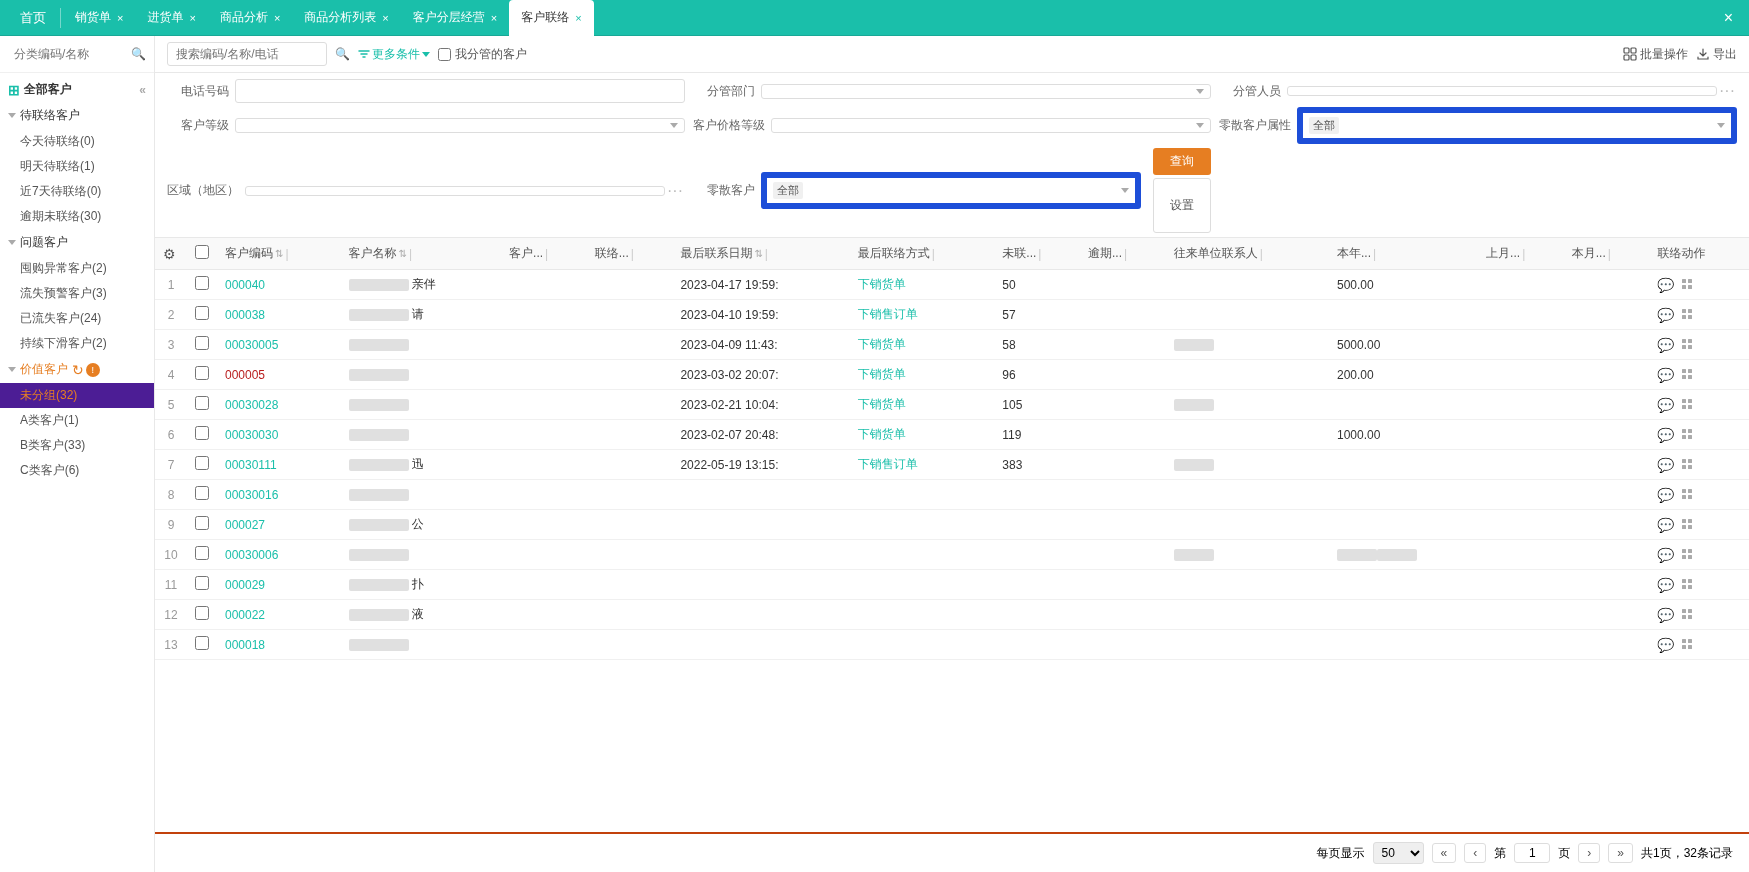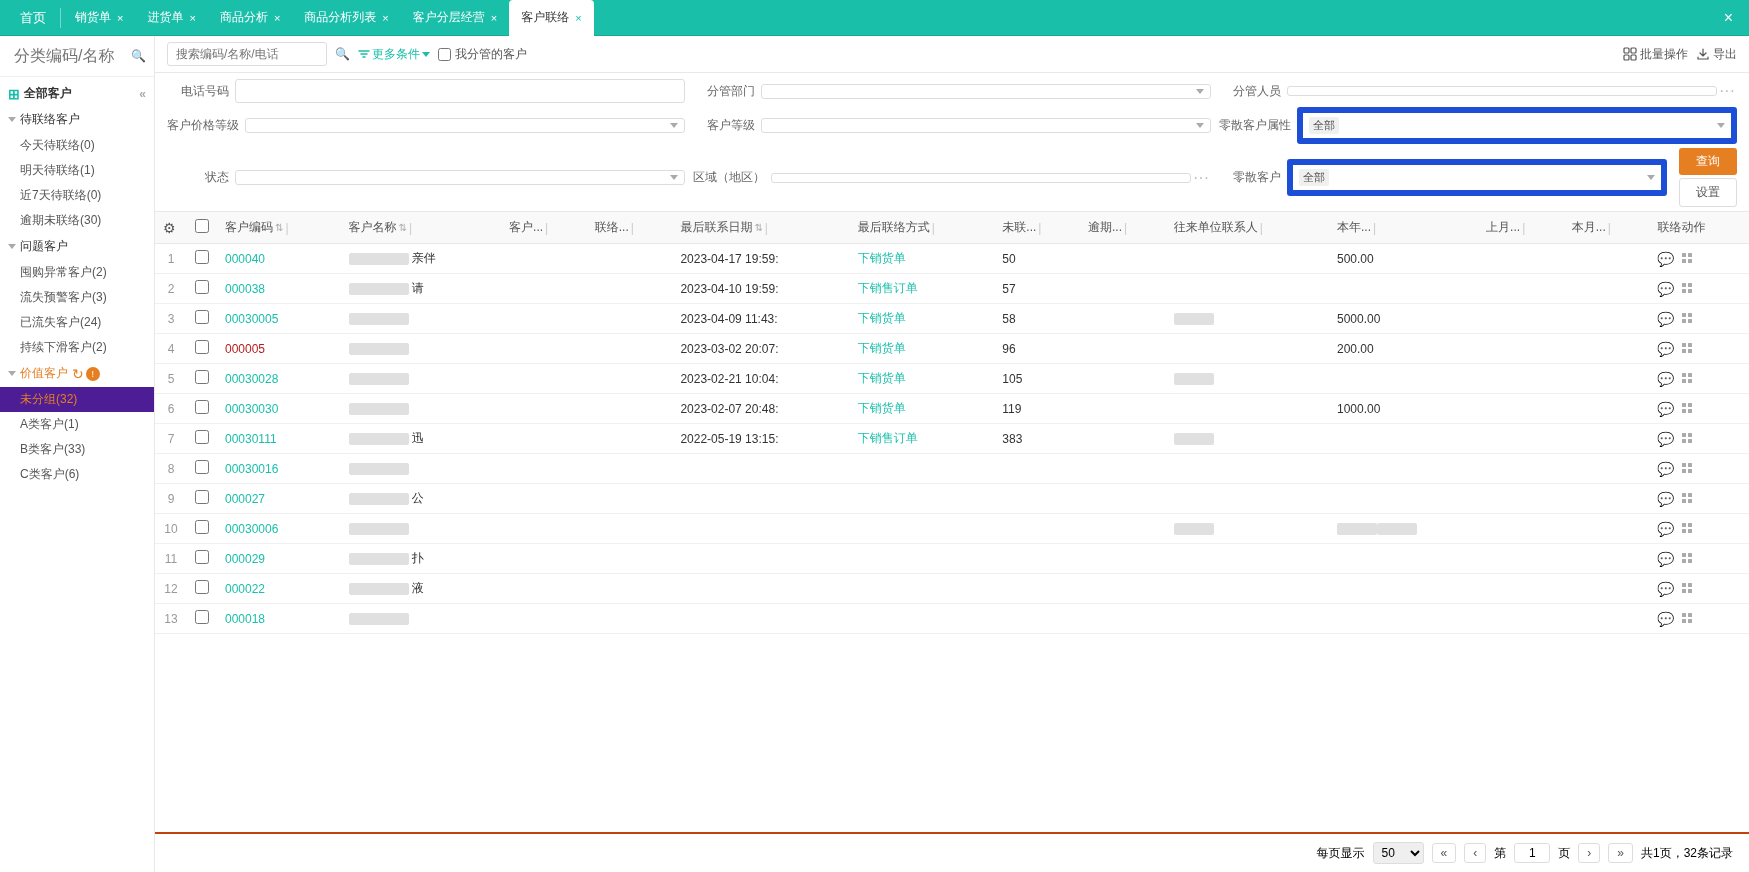--- a/index.html
+++ b/index.html
@@ -41,21 +41,21 @@
     
     
     .filter-bar { background: #fff; padding: 6px 12px; border-bottom: 1px solid #e8e8e8; display: flex; align-items: center; gap: 8px; }
     .filter-search-input { border: 1px solid #ddd; border-radius: 3px; padding: 4px 8px; width: 160px; outline: none; }
     .filter-search-btn { color: #1abfaa; cursor: pointer; }
     .filter-more { color: #1abfaa; cursor: pointer; display: flex; align-items: center; gap: 2px; }
     .filter-checkbox { display: flex; align-items: center; gap: 4px; color: #555; cursor: pointer; }
     .toolbar-right { margin-left: auto; display: flex; gap: 8px; align-items: center; }
     .toolbar-btn { color: #555; cursor: pointer; display: flex; align-items: center; gap: 3px; }
     .btn-query { background: #e67e22; color: #fff; border: none; border-radius: 3px; padding: 5px 16px; cursor: pointer; }
-    .btn-reset { background: #fff; color: #555; border: 1px solid #ddd; border-radius: 3px; padding: 5px 16px; cursor: pointer; }
+    .btn-reset { background: #fff; color: #555; border: 1px solid #ddd; border-radius: 3px; padding: 18px 16px; cursor: pointer; }
 
     
     .table-area { flex: 1; overflow: auto; background: #fff; margin: 0; }
     table { width: 100%; border-collapse: collapse; font-size: 12px; }
     th { background: #f9f9f9; border-bottom: 1px solid #e8e8e8; padding: 7px 8px; text-align: left; white-space: nowrap; color: #555; font-weight: normal; position: sticky; top: 0; z-index: 1; }
     td { border-bottom: 1px solid #f0f0f0; padding: 6px 8px; color: #333; white-space: nowrap; }
     .row-num { color: #999; text-align: center; }
     .link-text { color: #1abfaa; cursor: pointer; text-decoration: none; }
     .action-icons { display: flex; gap: 6px; align-items: center; }
     .action-icon { color: #aaa; cursor: pointer; font-size: 14px; }
@@ -119,21 +119,21 @@
     <span>客户联络</span>
     <span class="close-btn" style="color:#1abfaa;">×</span>
   </div>
   <span class="close-x">×</span>
 </div>
 
 <div class="main-layout">
 
   <div class="sidebar">
     <div class="sidebar-search">
-      <input type="text" style="border: none; outline: none; font-size: 16px; color: rgb(153, 153, 153); width: 100%;" placeholder="分类编码/名称">
+      <input type="text" style="border: none; outline: none; font-size: 12px; color: rgb(153, 153, 153); width: 100%;" placeholder="分类编码/名称">
       <span class="sidebar-search-icon">🔍</span>
     </div>
 
     <div class="sidebar-section-title">
       <span style="font-size:14px; margin-right:4px; color:#1abfaa;">⊞</span>
       <span>全部客户</span>
       <span class="collapse-icon">«</span>
     </div>
 
     <div class="sidebar-group-header">
@@ -223,56 +223,47 @@
           <span class="adv-label">分管人员</span>
           <div class="adv-ctrl" style="display:flex; align-items:center;">
             <div class="adv-select" style="flex:1;">
               <span></span>
             </div>
             <span class="adv-dots">···</span>
           </div>
         </div>
 
         <div class="adv-row">
-          <span class="adv-label">客户价格等级</span>
+          <span class="adv-label">客户等级</span>
           <div class="adv-ctrl">
             <div class="adv-select">
               <span></span>
               <span class="chevron-down"></span>
             </div>
           </div>
         </div>
         <div class="adv-row">
-          <span class="adv-label">客户等级</span>
+          <span class="adv-label">客户价格等级</span>
           <div class="adv-ctrl">
             <div class="adv-select">
               <span></span>
               <span class="chevron-down"></span>
             </div>
           </div>
         </div>
         <div class="adv-row">
           <span class="adv-label">零散客户属性</span>
           <div class="adv-ctrl">
             <div class="adv-select-with-tag">
               <span class="adv-tag">全部</span>
               <span style="margin-left:auto;" class="chevron-down"></span>
             </div>
           </div>
         </div>
 
-        <div class="adv-row">
-          <span class="adv-label">状态</span>
-          <div class="adv-ctrl">
-            <div class="adv-select">
-              <span></span>
-              <span class="chevron-down"></span>
-            </div>
-          </div>
-        </div>
 
         <div class="adv-row">
           <span class="adv-label">区域（地区）</span>
           <div class="adv-ctrl" style="display:flex; align-items:center;">
             <div class="adv-select" style="flex:1;">
               <span></span>
             </div>
             <span class="adv-dots">···</span>
           </div>
         </div>

